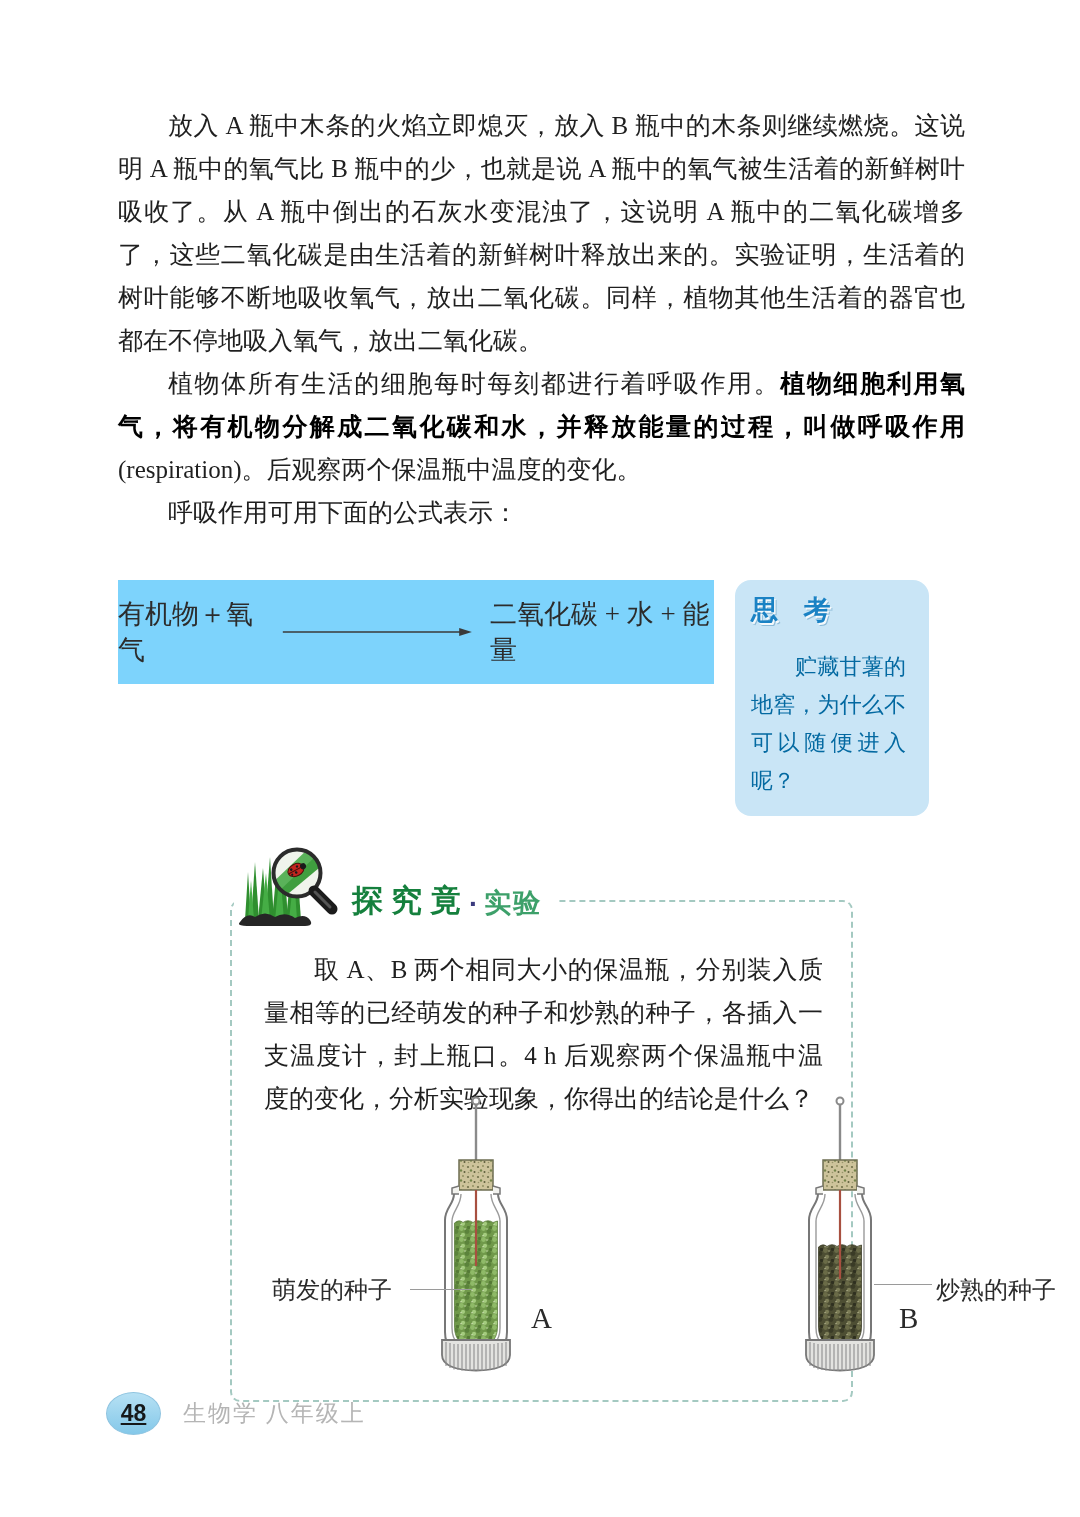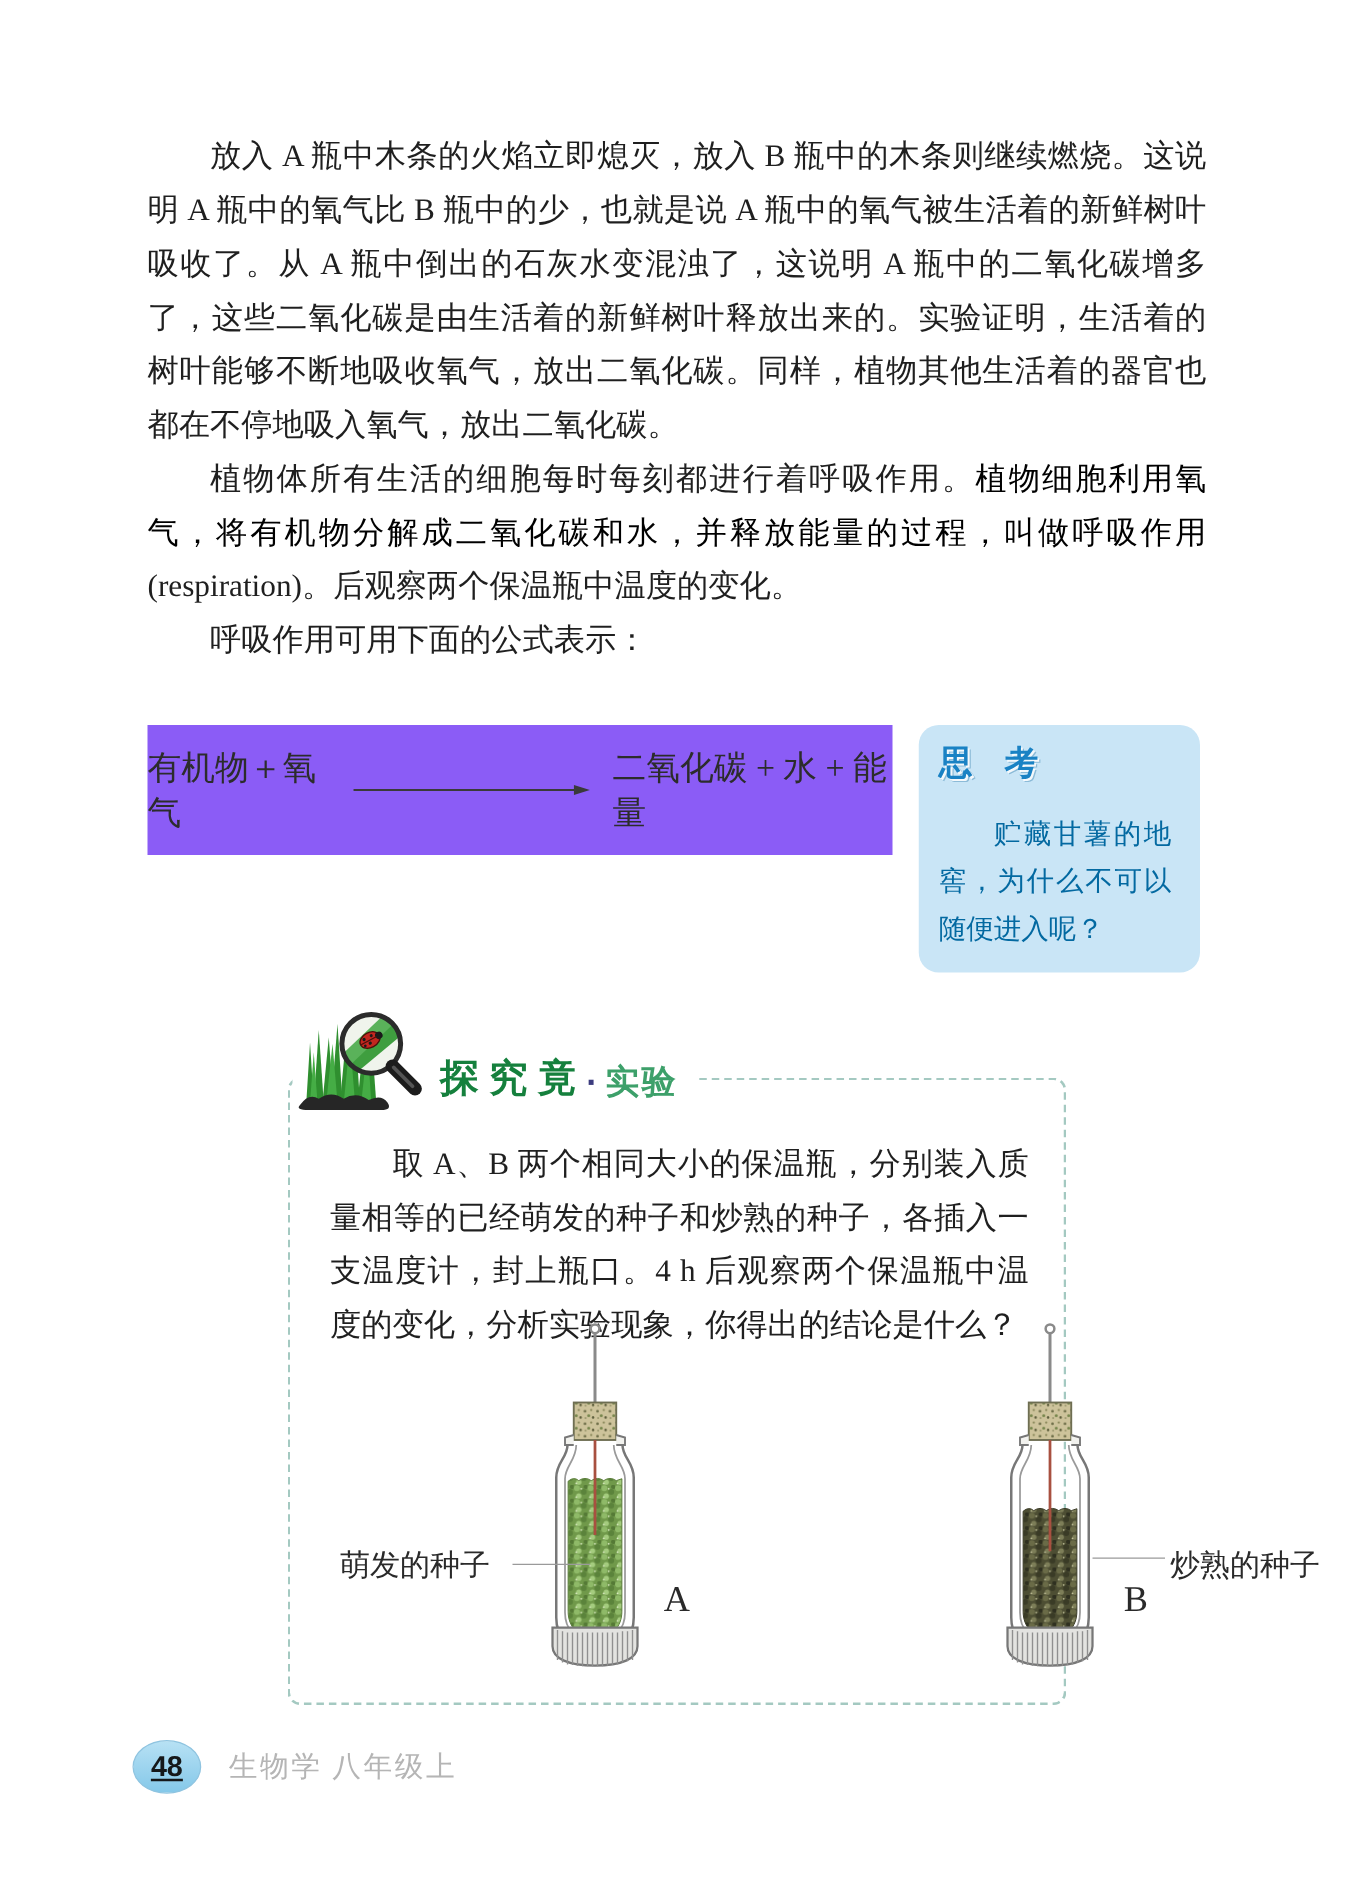--- a/index.html
+++ b/index.html
@@ -16,37 +16,37 @@
   }
   .content { padding: 104px 115px 0 118px; }
   .body-par {
     font: 25px/43px "Liberation Serif", serif;
     text-align: justify;
     text-indent: 2em;
     color: #1f1f1f;
   }
   .bold-seg {
     font-family: "Liberation Sans", sans-serif;
-    font-weight: 400;
+    font-weight: 700;
     color: #000;
   }
   
   .formula-row { display: flex; margin-top: 46px; gap: 21px; align-items: flex-start; }
   .formula-box {
     width: 596px; height: 104px;
-    background: #8b5cf6;
+    background: #7dd3fc;
     display: flex; align-items: center; justify-content: center;
     gap: 16px;
     font: 27px "Liberation Serif", serif;
     color: #2c2c2c;
     flex-shrink: 0;
   }
   .reaction-arrow { display: inline-block; }
   .think-box {
-    width: 225px; min-height: 178px;
+    width: 194px; min-height: 178px;
     background: #c9e5f6;
     border-radius: 16px;
     padding: 12px 23px 16px 16px;
   }
   .think-title {
     font: 700 27px "Liberation Sans", sans-serif;
     color: #1a82c4;
     letter-spacing: 9px;
     text-shadow: 1.5px 1.5px 0 rgba(255,255,255,0.9), 2.5px 2.5px 0 rgba(26,110,160,0.35);
   }

